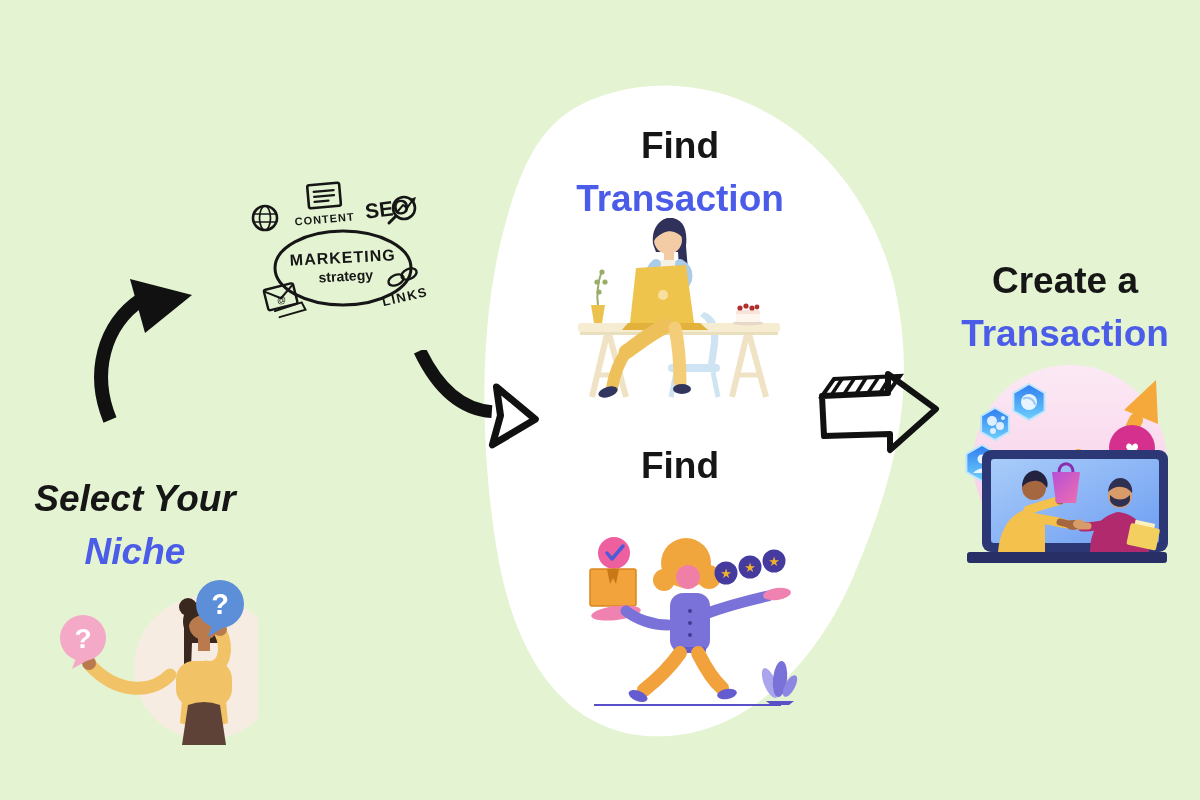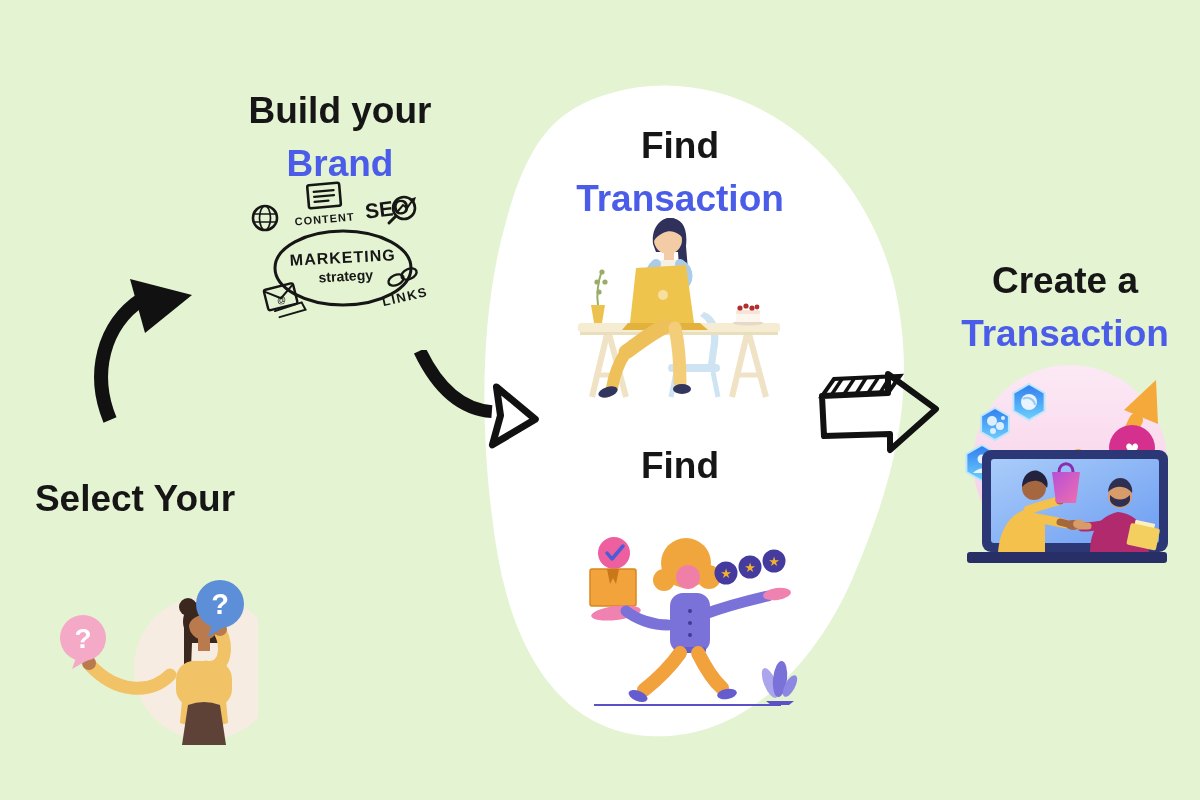--- a/index.html
+++ b/index.html
@@ -20,28 +20,25 @@
 <body>
 
 <div class="stage">
 
   <svg class="blob-layer" viewBox="0 0 1200 800" aria-hidden="true">
     <path d="M615 92 C730 62 855 140 893 280 C918 382 898 470 856 570
              C820 660 745 742 648 736 C560 730 512 650 496 545
              C482 455 476 330 505 225 C528 140 555 108 615 92 Z" fill="#ffffff"></path>
   </svg>
 
-  <div class="step-label" style="left:0px; top:472px; width:270px;">
+  <div class="step-label" style="left:0px; top:472px; width:270px;font-style:italic;">
     <div>Select Your</div>
+    <div class="accent">Niche</div>
   </div>
 
-  <div class="step-label" style="left:190px; top:84px; width:300px;">
-    <div>Build your</div>
-    <div class="accent">Brand</div>
-  </div>
 
   <div class="step-label" style="left:530px; top:119px; width:300px;">
     <div>Find</div>
     <div class="accent">Transaction</div>
   </div>
 
   <div class="step-label" style="left:530px; top:439px; width:300px;">
     <div>Find</div>
   </div>
 

